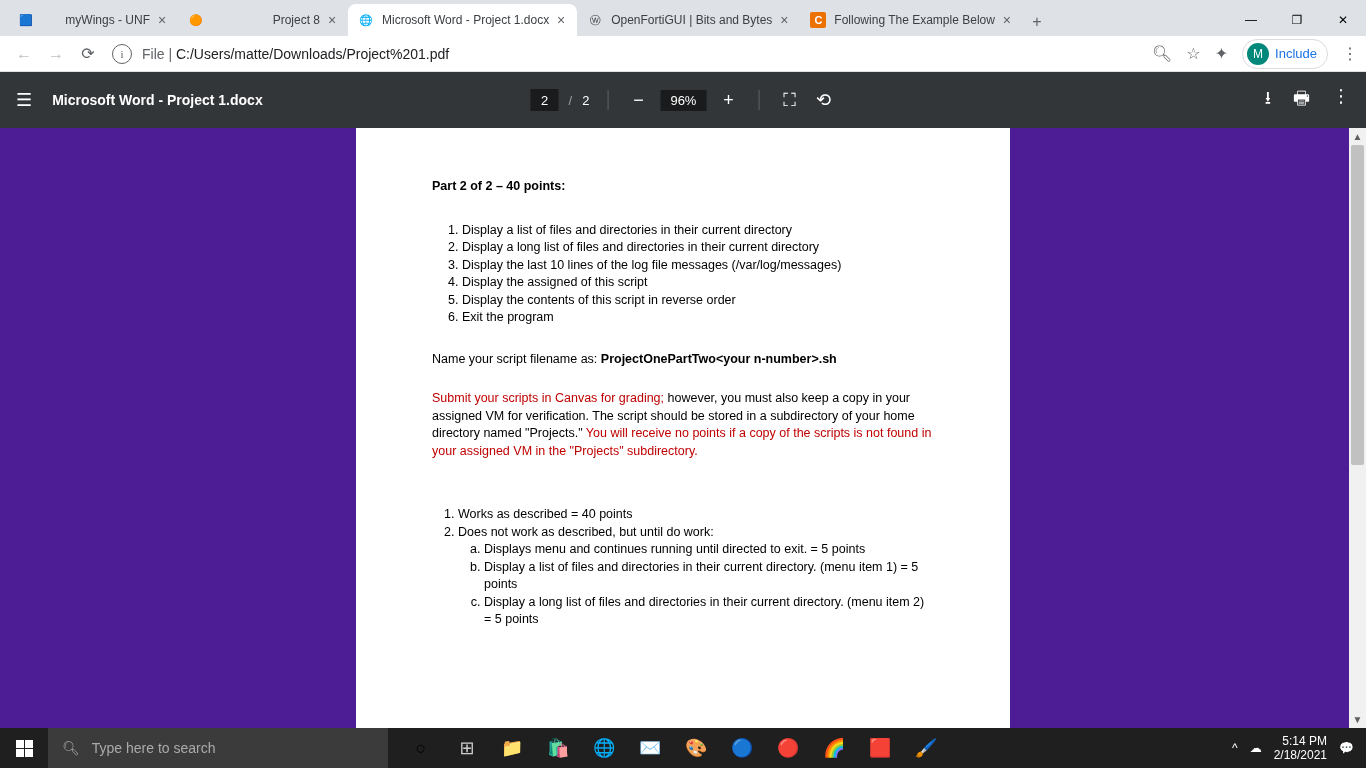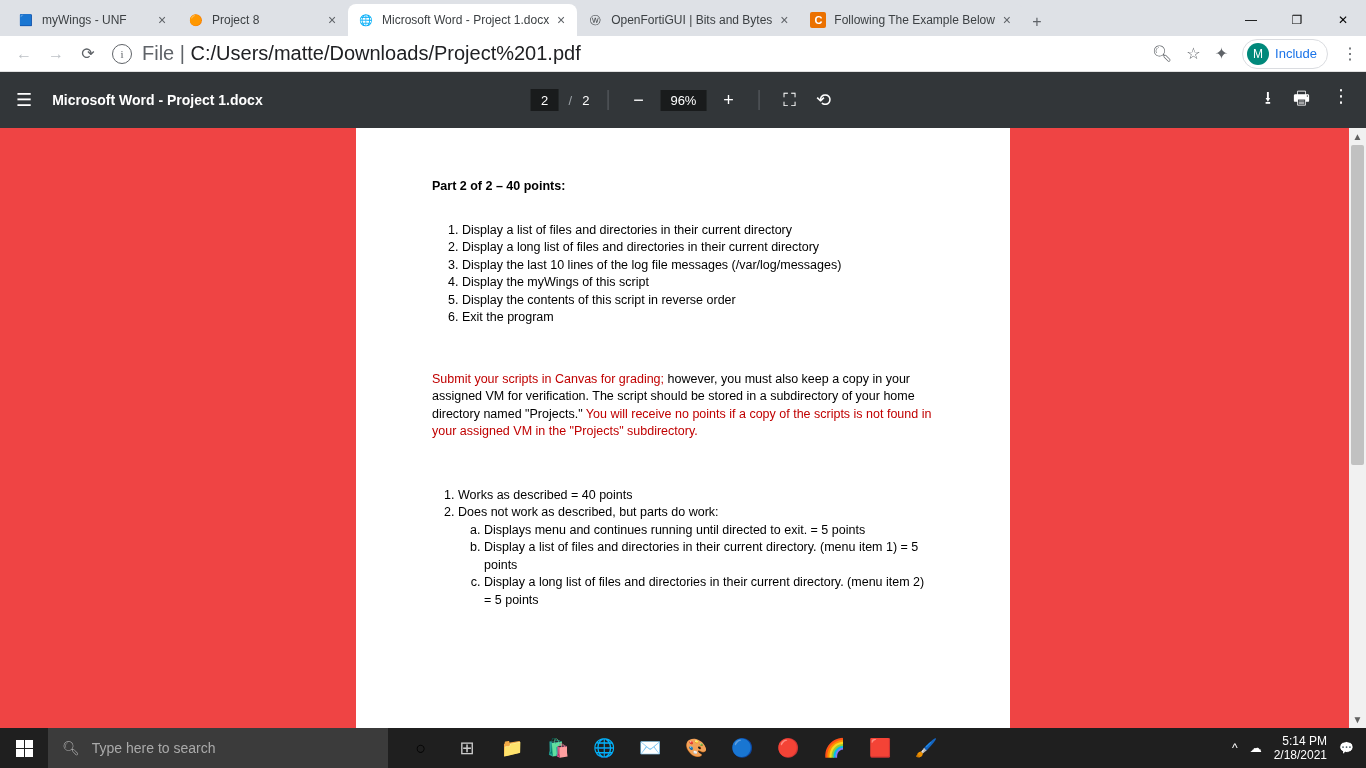--- a/index.html
+++ b/index.html
@@ -3,54 +3,54 @@
 <meta charset="utf-8">
 <style>
 * { margin: 0; padding: 0; box-sizing: border-box; font-family: "Segoe UI", Arial, sans-serif; }
 body { width: 1366px; height: 768px; overflow: hidden; background: #fff; position: relative; }
 
 
 .tab-bar { height: 36px; background: #dee1e6; display: flex; align-items: flex-end; padding-left: 8px; }
 .tab { height: 32px; background: #dee1e6; display: flex; align-items: center; padding: 0 8px 0 10px; font-size: 12px; color: #3c4043; min-width: 170px; max-width: 230px; border-top-left-radius: 8px; border-top-right-radius: 8px; position: relative; }
 .tab.active { background: #fff; }
 .tab .favicon { width: 16px; height: 16px; margin-right: 8px; flex-shrink: 0; display: flex; align-items: center; justify-content: center; font-size: 11px; }
-.tab .title { flex: 1; white-space: nowrap; overflow: hidden; text-overflow: ellipsis; }
+.tab .title { flex: 1; white-space: nowrap; overflow: hidden; text-overflow: ellipsis; text-align: right; }
 .tab .close { width: 16px; height: 16px; display: flex; align-items: center; justify-content: center; font-size: 14px; color: #5f6368; margin-left: 4px; }
 .newtab { width: 28px; height: 28px; display: flex; align-items: center; justify-content: center; font-size: 16px; color: #5f6368; }
 .win-controls { margin-left: auto; display: flex; }
 .win-btn { width: 46px; height: 32px; display: flex; align-items: center; justify-content: center; font-size: 12px; color: #000; }
 
 
 .addr-bar { height: 36px; background: #fff; display: flex; align-items: center; padding: 0 8px; border-bottom: 1px solid #e0e0e0; }
 .nav-btn { width: 32px; height: 32px; display: flex; align-items: center; justify-content: center; color: #5f6368; font-size: 16px; border-radius: 50%; }
 .nav-btn.disabled { color: #bdc1c6; }
 .url-area { flex: 1; display: flex; align-items: center; margin: 0 8px; height: 28px; }
 .url-info { width: 20px; height: 20px; border: 1.5px solid #5f6368; border-radius: 50%; display: flex; align-items: center; justify-content: center; font-size: 11px; color: #5f6368; margin-right: 10px; font-family: serif; }
-.url-text { font-size: 20px; color: #202124; }
+.url-text { font-size: 14px; color: #202124; }
 .url-text .scheme { color: #5f6368; }
 .addr-right { display: flex; align-items: center; gap: 14px; }
 .addr-icon { color: #5f6368; font-size: 16px; }
 .profile-chip { display: flex; align-items: center; gap: 6px; border: 1px solid #dadce0; border-radius: 16px; padding: 3px 10px 3px 4px; font-size: 13px; color: #1a73e8; }
 .profile-avatar { width: 22px; height: 22px; border-radius: 50%; background: #00897b; color: #fff; display: flex; align-items: center; justify-content: center; font-size: 12px; }
 
 
 .pdf-toolbar { height: 56px; background: #323639; display: flex; align-items: center; padding: 0 16px; color: #fff; }
 .pdf-menu { font-size: 18px; margin-right: 20px; }
 .pdf-title { font-size: 14px; font-weight: bold; }
 .pdf-center { position: absolute; left: 50%; transform: translateX(-50%); display: flex; align-items: center; gap: 10px; }
 .page-input { width: 28px; height: 22px; background: #191b1c; color: #fff; text-align: center; font-size: 13px; border: none; }
 .page-sep { color: #9aa0a6; font-size: 13px; }
 .page-total { font-size: 13px; }
 .zoom-sep { width: 1px; height: 20px; background: #5f6368; margin: 0 8px; }
 .zoom-btn { font-size: 18px; color: #fff; width: 24px; text-align: center; }
 .zoom-pct { background: #191b1c; padding: 3px 10px; font-size: 13px; }
 .pdf-right { margin-left: auto; display: flex; gap: 22px; font-size: 18px; }
 
 
-.pdf-viewport { position: absolute; top: 128px; left: 0; right: 0; bottom: 40px; background: #ef4444; overflow: auto; }
+.pdf-viewport { position: absolute; top: 128px; left: 0; right: 0; bottom: 40px; background: #4c1d95; overflow: auto; }
 .pdf-page { width: 654px; margin: 0 auto; background: #fff; padding: 50px 76px; font-size: 12.5px; line-height: 1.4; color: #000; font-family: Calibri, Arial, sans-serif; min-height: 800px; }
 .pdf-page .bold { font-weight: bold; }
 .pdf-page .red { color: #c00000; }
 .pdf-page .list1 { padding-left: 30px; margin: 4px 0; }
 .pdf-page .list1 li { margin: 0; }
 .pdf-page .rubric ol { padding-left: 26px; }
 .pdf-page .rubric .sub { list-style-type: lower-alpha; padding-left: 26px; }
 .pdf-page .para { margin-bottom: 2px; }
 .pdf-page .spacer { height: 20px; }
 .pdf-page .spacer2 { height: 44px; }
@@ -150,32 +150,33 @@
 </div>
 
 <div class="pdf-viewport">
   <div class="pdf-page">
     <div class="bold para">Part 2 of 2 – 40 points:</div>
     <div class="spacer"></div>
     <ol class="list1">
       <li>Display a list of files and directories in their current directory</li>
       <li>Display a long list of files and directories in their current directory</li>
       <li>Display the last 10 lines of the log file messages (/var/log/messages)</li>
-      <li>Display the myWings of this script</li>
+      <li>Display the assigned of this script</li>
       <li>Display the contents of this script in reverse order</li>
       <li>Exit the program</li>
     </ol>
     <div class="spacer"></div>
+    <div class="para"><span>Name your script filename as:  </span><span class="bold">ProjectOnePartTwo&lt;your n-number&gt;.sh</span></div>
     <div class="spacer"></div>
     <div class="para"><span class="red">Submit your scripts in Canvas for grading;</span><span> however, you must also keep a copy in your assigned VM for verification.  The script should be stored in a subdirectory of your home directory named "Projects."  </span><span class="red">You will receive no points if a copy of the scripts is not found in your assigned VM in the "Projects" subdirectory.</span></div>
     <div class="spacer2"></div>
     <div class="rubric">
       <ol>
         <li>Works as described = 40 points</li>
-        <li><span>Does not work as described, but parts do work:</span>
+        <li><span>Does not work as described, but until do work:</span>
           <ol class="sub">
             <li>Displays menu and continues running until directed to exit. = 5 points</li>
             <li>Display a list of files and directories in their current directory.  (menu item 1) = 5 points</li>
             <li>Display a long list of files and directories in their current directory. (menu item 2) = 5 points</li>
 
           </ol>
         </li>
       </ol>
     </div>
   </div>

